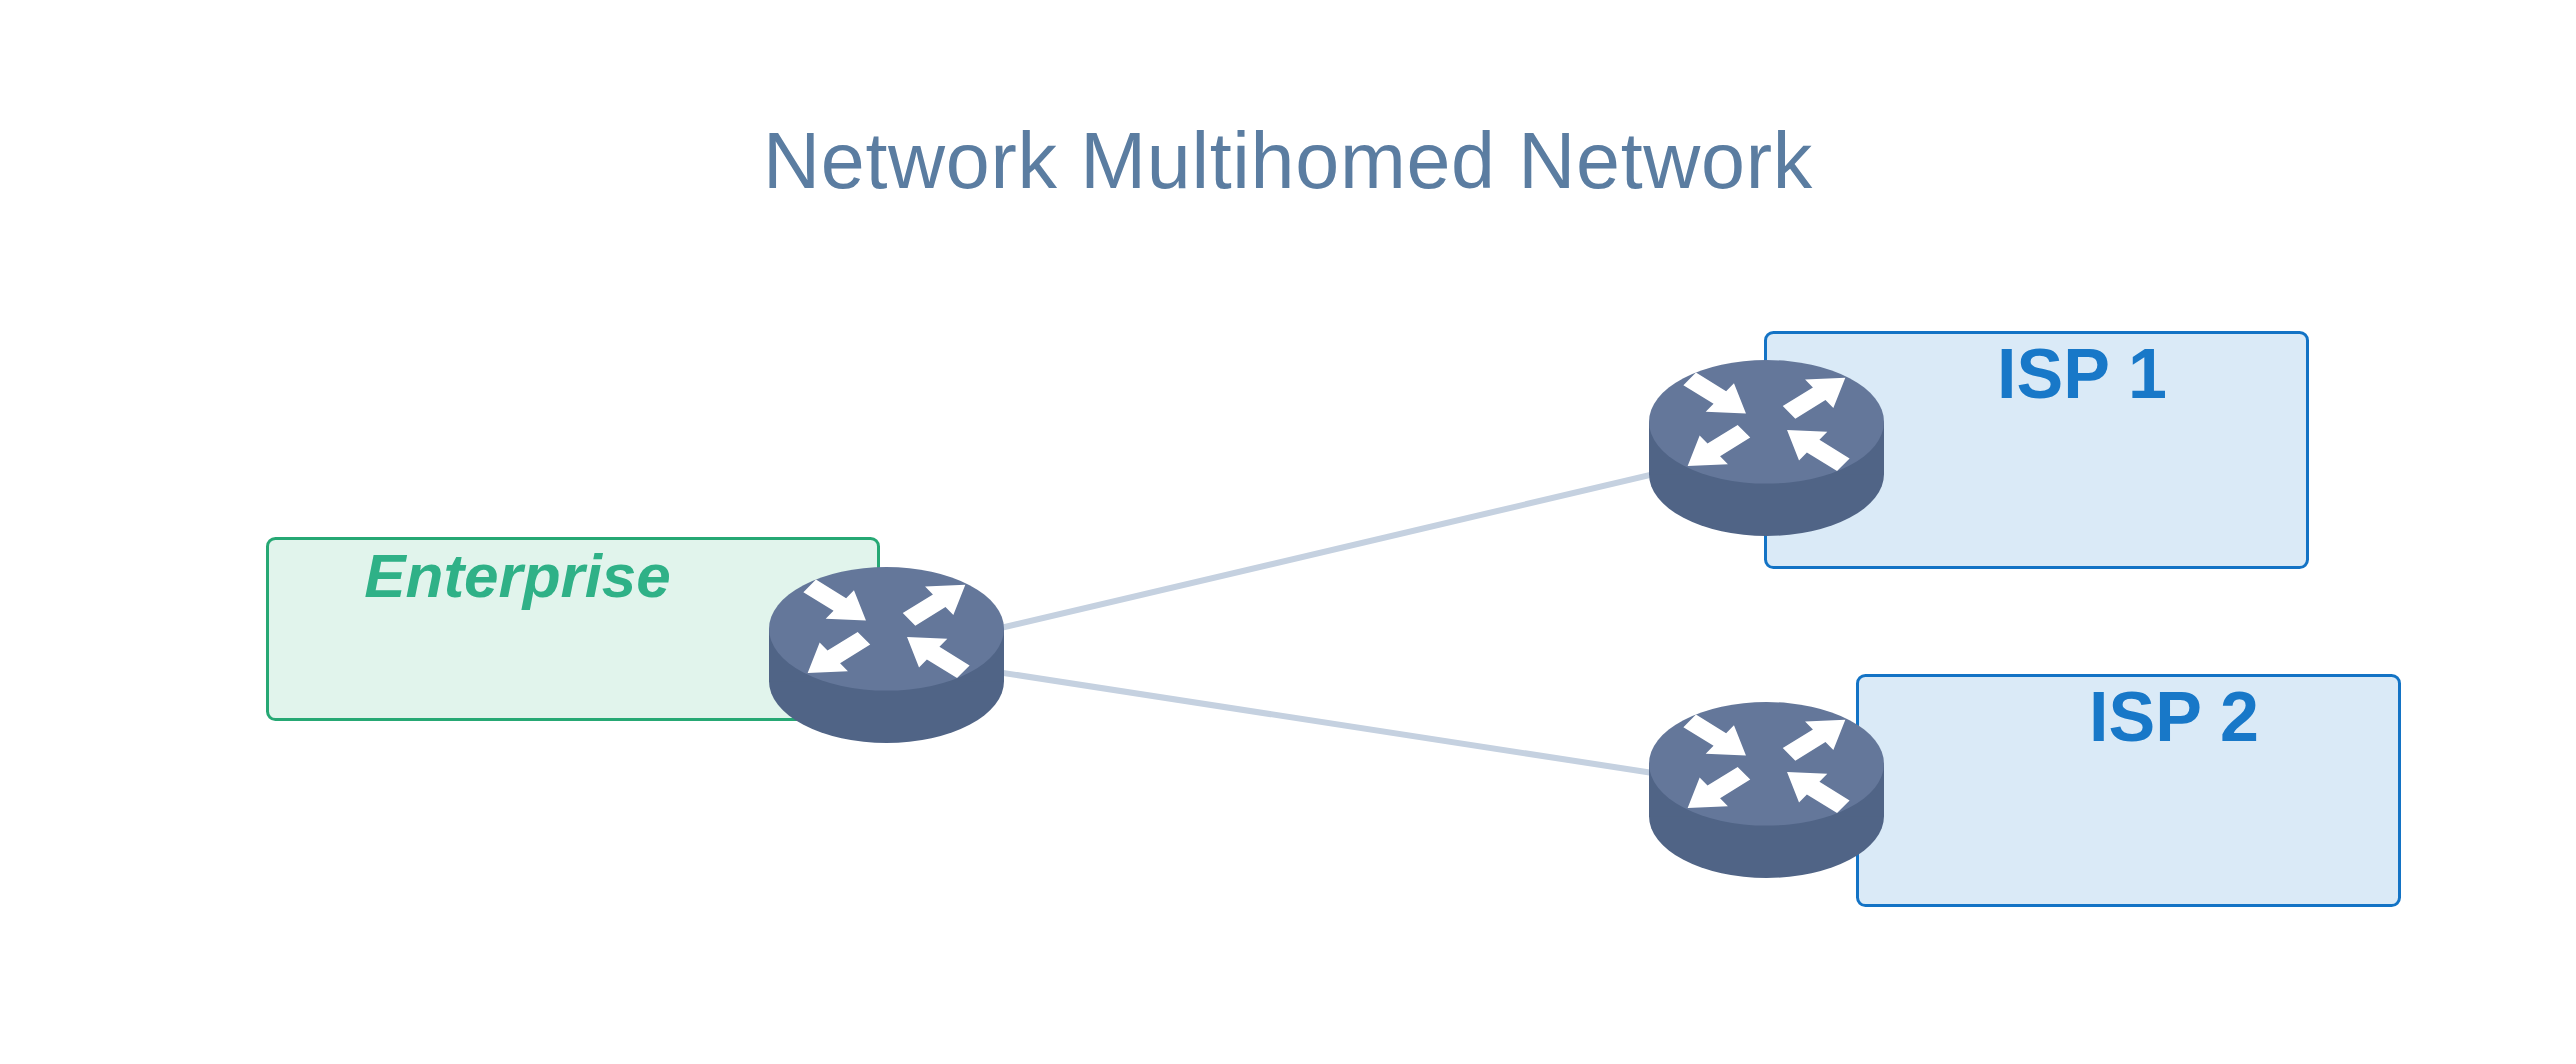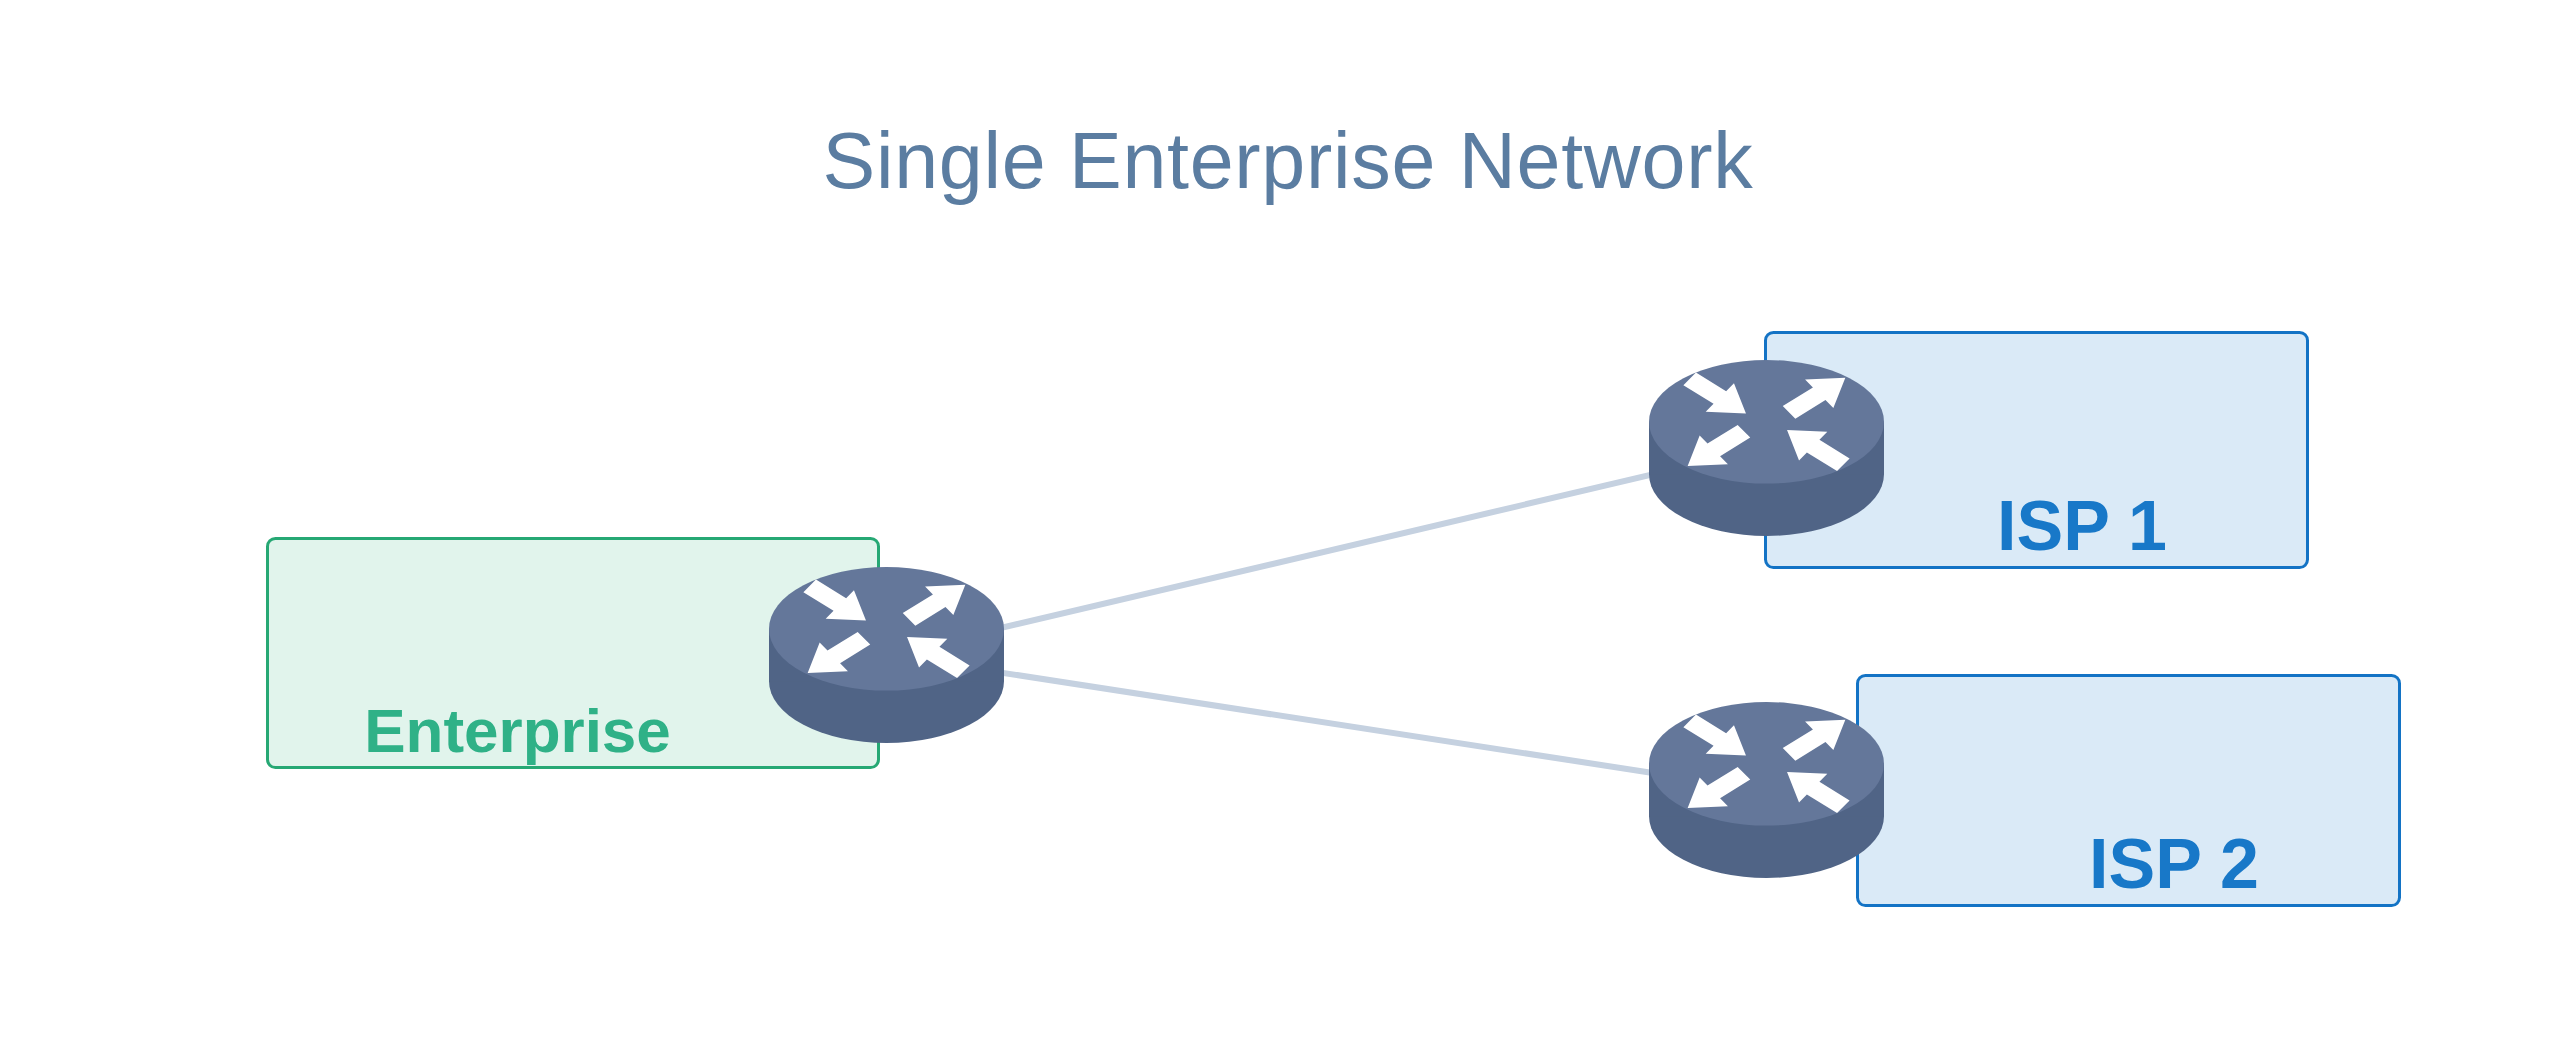--- a/index.html
+++ b/index.html
@@ -22,27 +22,28 @@
     width:2576px;height:1065px;position:relative;overflow:hidden;
   }
   .canvas{position:absolute;inset:0;width:2576px;height:1065px;}
   .diagram-title{
     position:absolute;left:0;right:0;top:115px;
     text-align:center;
     font-size:79px;font-weight:300;letter-spacing:0.7px;
     color:var(--title-text);
   }
   .node-box{
-    position:absolute;display:flex;align-items:flex-end;justify-content:center;
+    position:absolute;display:flex;align-items:flex-start;justify-content:center;
     border-radius:9.4px;border:3.4px solid;z-index:1;
   }
   .enterprise-box{
-    left:266px;top:537px;width:614px;height:232px;
+    left:266px;top:537px;width:614px;height:184px;
     background:var(--enterprise-fill);border-color:var(--enterprise-border);
     padding-right:111px;
+    font-style:italic;
   }
   .enterprise-box .node-label{
     color:var(--enterprise-text);font-size:62px;font-weight:600;
   }
   .isp-box{
     background:var(--isp-fill);border-color:var(--isp-border);
     padding-left:91px;
   }
   .isp1-box{left:1764px;top:331px;width:545px;height:238px;}
   .isp2-box{left:1856px;top:674px;width:545px;height:233px;}
@@ -73,21 +74,21 @@
       <use href="#router-arrow-shape" transform="translate(101,53) scale(0.95,0.75) rotate(38)"></use>
       <use href="#router-arrow-shape" transform="translate(249,53) scale(0.95,0.75) rotate(-38)"></use>
       <use href="#router-arrow-shape" transform="translate(101,131) scale(0.95,0.75) rotate(142)"></use>
       <use href="#router-arrow-shape" transform="translate(249,131) scale(0.95,0.75) rotate(-142)"></use>
     </g>
   </defs>
 </svg>
 
 <div class="canvas">
 
-  <div class="diagram-title">Single Enterprise Network</div>
+  <div class="diagram-title">Network Multihomed Network</div>
 
   <div class="node-box enterprise-box">
     <span class="node-label">Enterprise</span>
   </div>
 
   <div class="node-box isp-box isp1-box">
     <span class="node-label">ISP 1</span>
   </div>
 
   <div class="node-box isp-box isp2-box">

